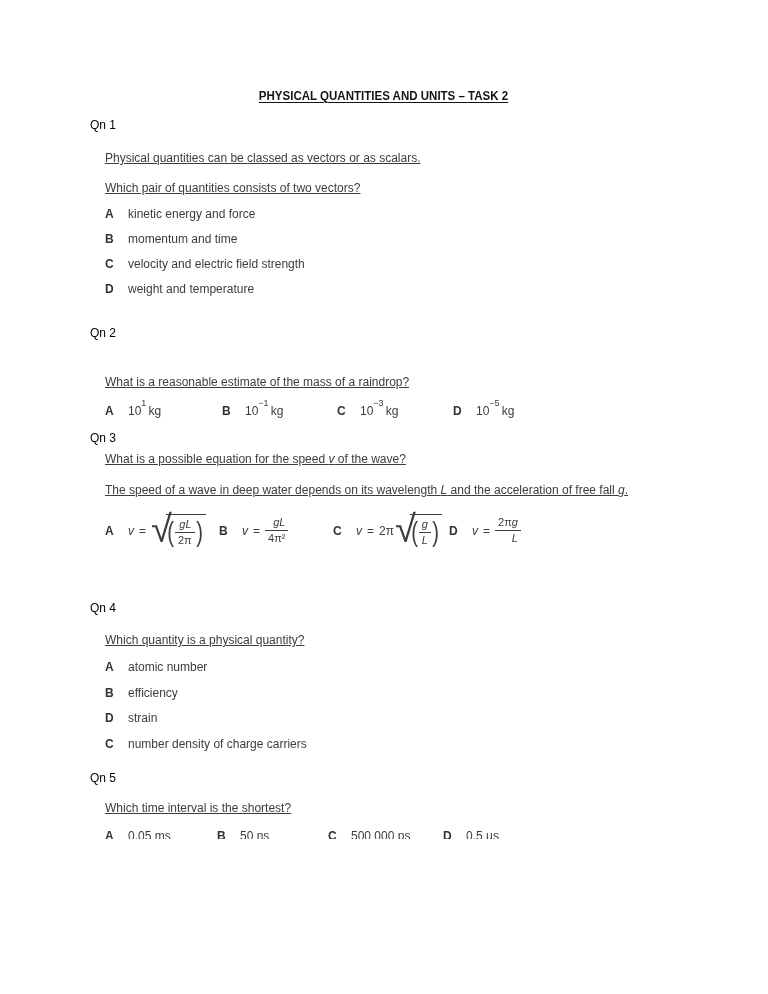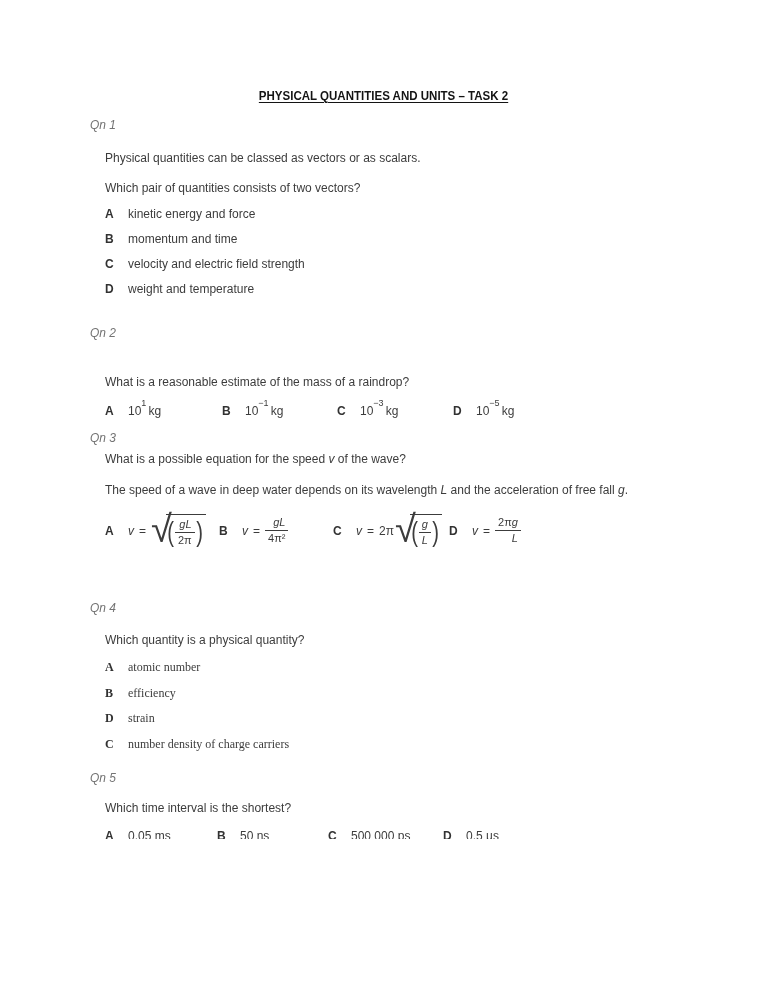--- a/index.html
+++ b/index.html
@@ -9,29 +9,29 @@
     font-family:"Liberation Sans", sans-serif; font-size:12px; color:#3c3c3c;
     overflow:hidden;
   }
   .title-wrap { position:absolute; top:88px; left:0; right:0; text-align:center; }
   .title {
     display:inline-block; transform:scaleX(0.9); transform-origin:center;
     font-weight:bold; font-size:12.8px; color:#141414;
     text-decoration:underline; text-underline-offset:2px;
   }
   .q { position:absolute; left:0; right:0; }
-  .qlabel { margin-left:90px; line-height:14px; color:#737373;font-style:italic; }
-  .para { margin-left:105px; line-height:14px; }
+  .qlabel { margin-left:90px; line-height:14px; color:#000000; }
+  .para { margin-left:105px; line-height:14px;text-decoration:underline; }
   .just { text-align:justify; width:550px; line-height:18.5px; }
   .it { font-style:italic; }
   .mt7{margin-top:7px}.mt8{margin-top:8px}.mt11{margin-top:11px}.mt12{margin-top:12px}
   .mt13{margin-top:13px}.mt14{margin-top:14px}.mt15{margin-top:15px}.mt16{margin-top:16px}
   .mt17{margin-top:35px}.mt18{margin-top:18px}.mt19{margin-top:19px}
   .optrow { margin-left:105px; line-height:14px; margin-top:11px; }
-  .gap115 .optrow { margin-top:11.5px;font-family:Liberation Serif, serif; }
+  .gap115 .optrow { margin-top:11.5px; }
   .letter { display:inline-block; width:23px; font-weight:bold; color:#323232; }
   .inlinerow { margin-left:105px; line-height:15px; }
   .cell { display:inline-block; vertical-align:baseline; }
   sup.exp { font-size:9px; position:relative; top:-4.5px; letter-spacing:0; }
   .unit { margin-left:2px; }
   .eqrow { display:flex; align-items:center; margin-left:105px; height:46px; }
   .eqcell { display:flex; align-items:center; }
   .rel { margin:0 5px; }
   .coeff { margin-right:1px; }
   .frac { display:inline-flex; flex-direction:column; text-align:right; font-size:11px; line-height:13px; }

